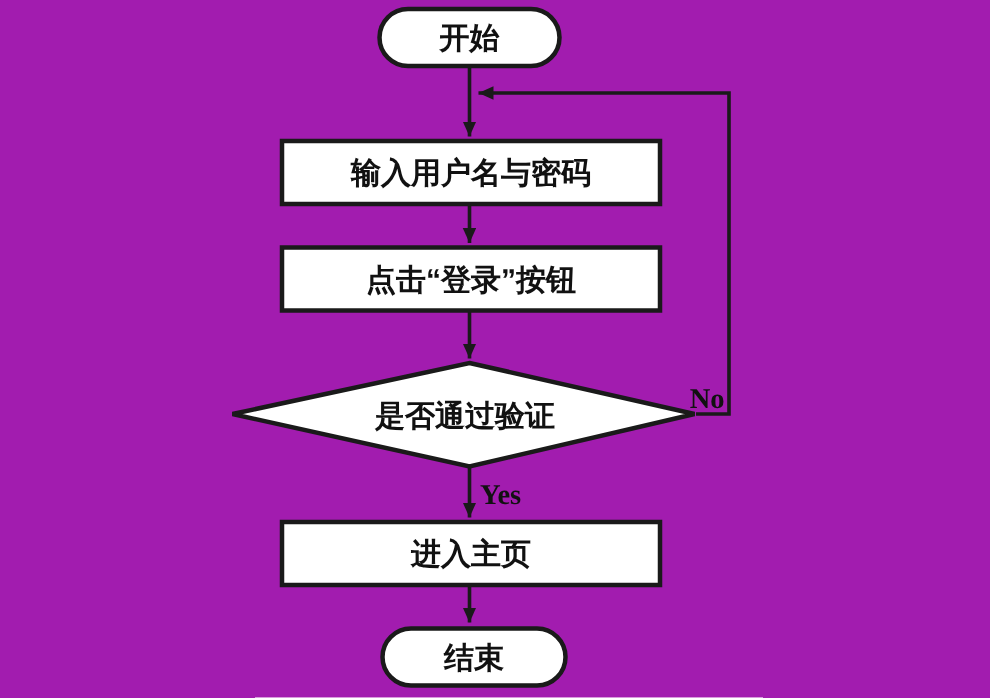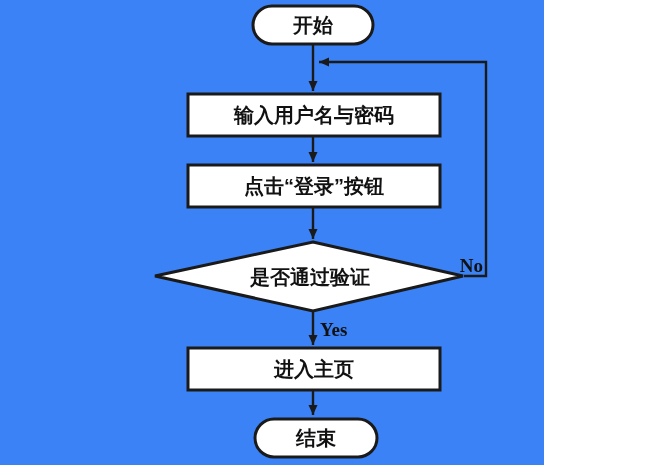--- a/index.html
+++ b/index.html
@@ -2,23 +2,23 @@
 <html><head>
 <meta charset="utf-8">
 <style>
   html, body {
     margin: 0;
     padding: 0;
     background: #ffffff;
   }
   .canvas-wrap {
     position: relative;
-    width: 544px;
+    width: 660px;
     height: 465px;
-    background: #3b82f6;
+    background: #a21caf;
     overflow: hidden;
   }
   svg {
     display: block;
   }
   .shape {
     fill: #ffffff;
     stroke: #1a1a1a;
     stroke-width: 3;
   }

